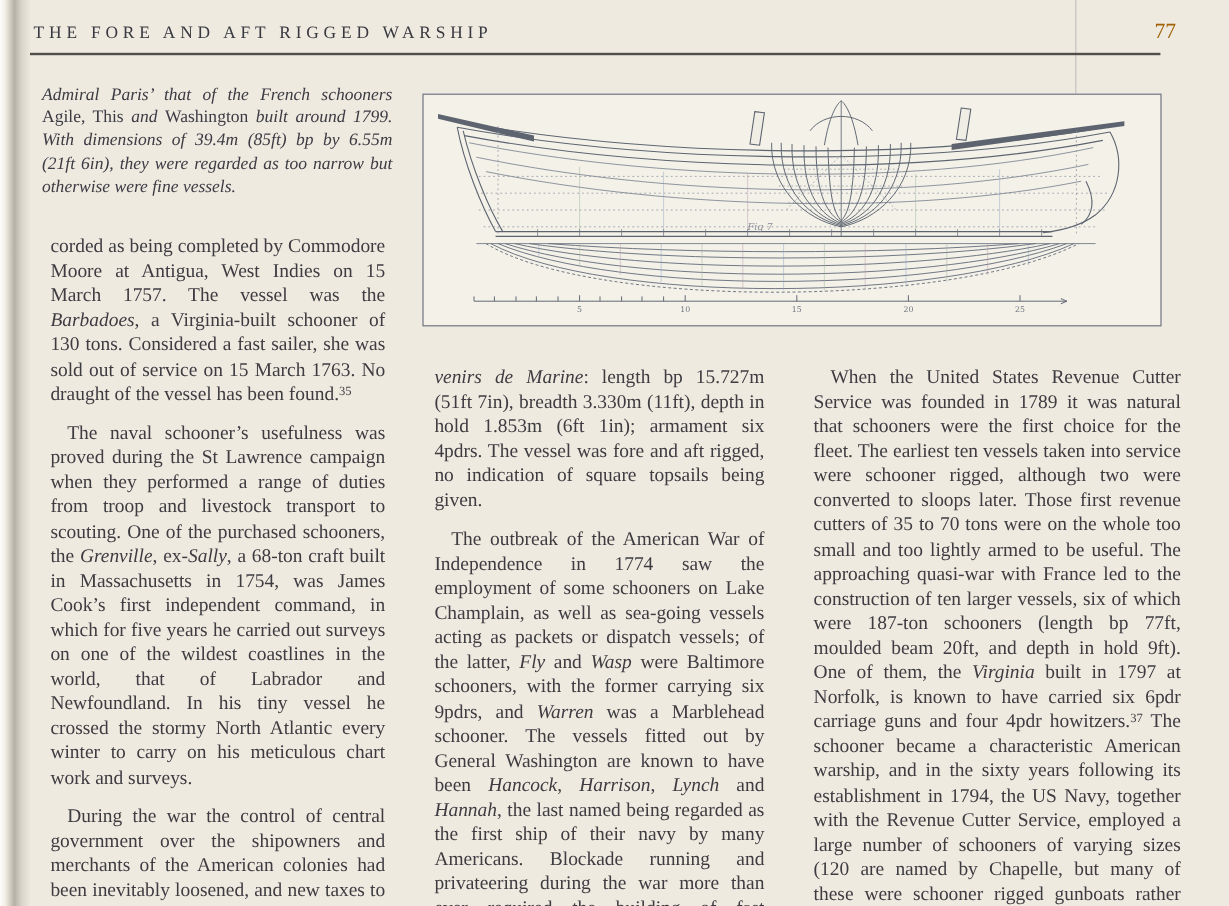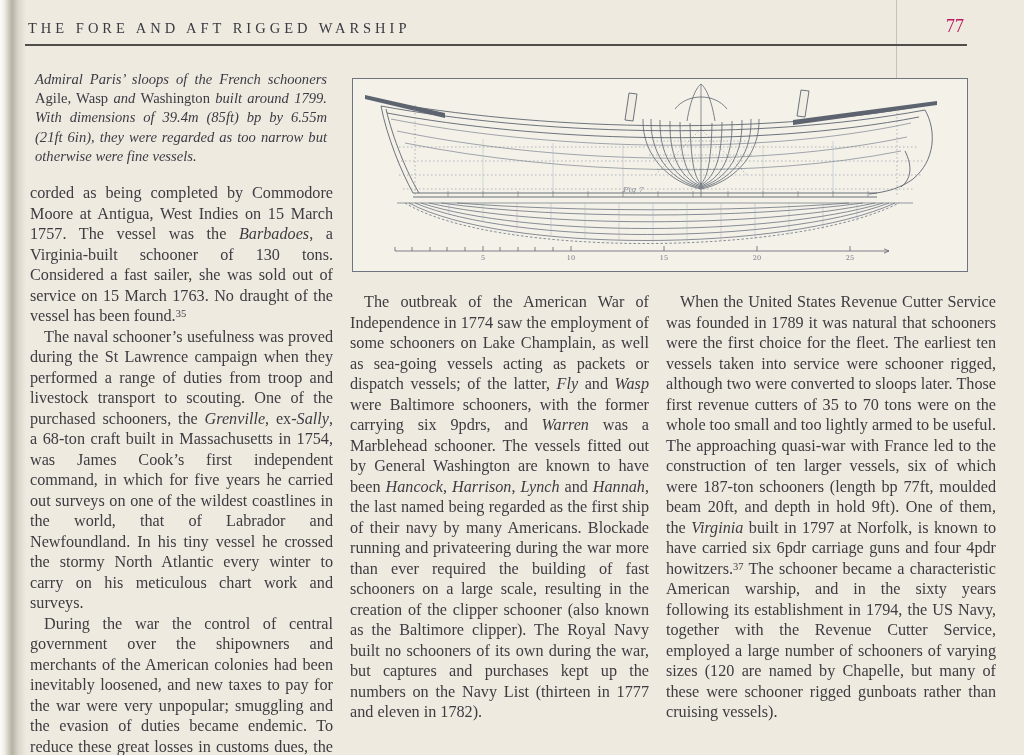--- a/index.html
+++ b/index.html
@@ -11,52 +11,52 @@
   .scan-left{
     position:absolute;left:0;top:0;width:26px;height:755px;
     background:linear-gradient(to right,#fdfdfc 0%,#efece3 18%,#b6b1a5 46%,#d9d5ca 70%,#eeeae0 100%);
   }
   .crease{position:absolute;left:896px;top:0;width:1px;height:78px;background:rgba(118,120,132,.35);}
   .head-title{
     position:absolute;left:28px;top:20px;
     font-size:14.5px;letter-spacing:4px;color:#393940;white-space:nowrap;
   }
   .head-rule{position:absolute;left:25px;top:44px;width:942px;height:2px;background:#504e4a;}
-  .page-num{position:absolute;left:946px;top:16px;width:34px;text-align:left;font-size:18px;color:#be185d;}
+  .page-num{position:absolute;left:946px;top:16px;width:34px;text-align:right;font-size:18px;color:#a16207;}
   .caption{
     position:absolute;left:35px;top:70px;width:292px;
     font-size:14.6px;line-height:19.2px;text-align:justify;color:#3c3b43;
   }
   .plate{
     position:absolute;left:352px;top:78px;width:614px;height:192px;margin:0;
     border:1px solid #6e7480;background:#f3f1e8;
   }
   .plate svg{display:block;width:100%;height:100%;}
   .col{position:absolute;text-align:justify;font-size:16.2px;line-height:20.5px;color:#3e3c41;}
   .col-left{left:30px;top:183px;width:303px;}
   .col-middle{left:350px;top:292px;width:299px;}
   .col-right{left:666px;top:292px;width:330px;}
-  .para{margin:0;padding:0;}
+  .para{margin:12px;padding:0;}
   .para.indent{text-indent:14px;}
   .it{font-style:italic;}
   .sup{font-size:10.5px;vertical-align:4px;line-height:0;}
 </style>
 </head>
 <body>
 
 <div>
 
   <div class="scan-left"></div>
   <div class="crease"></div>
 
   <div class="head-title">THE FORE AND AFT RIGGED WARSHIP</div>
   <div class="page-num">77</div>
   <div class="head-rule"></div>
 
-  <div class="caption"><span class="it">Admiral Paris’ sloops of the French schooners </span><span>Agile, Wasp </span><span class="it">and </span><span>Washington </span><span class="it">built around 1799. With dimensions of 39.4m (85ft) bp by 6.55m (21ft 6in), they were regarded as too narrow but otherwise were fine vessels.</span></div>
+  <div class="caption"><span class="it">Admiral Paris’ that of the French schooners </span><span>Agile, This </span><span class="it">and </span><span>Washington </span><span class="it">built around 1799. With dimensions of 39.4m (85ft) bp by 6.55m (21ft 6in), they were regarded as too narrow but otherwise were fine vessels.</span></div>
 
   <figure class="plate">
     <svg viewBox="0 0 614 192">
 
       <g stroke="#5d6470" fill="none" stroke-width="0.9">
         <path d="M26,22 C180,50 400,58 574,26"></path>
         <path d="M28,27 C180,55 400,63 572,31"></path>
         <path d="M34,34 C185,62 400,70 566,38"></path>
         <path d="M28,27 C34,58 48,92 60,114"></path>
         <path d="M33,30 C40,60 54,94 66,114"></path>
@@ -166,19 +166,20 @@
       <text x="270" y="113" font-family="DejaVu Serif, serif" font-size="8" font-style="italic" fill="#8d8e9a">Fig 7</text>
     </svg>
   </figure>
 
   <div class="col col-left">
       <p class="para"><span>corded as being completed by Commodore Moore at Antigua, West Indies on 15 March 1757. The vessel was the </span><span class="it">Barbadoes</span><span>, a Virginia-built schooner of 130 tons. Considered a fast sailer, she was sold out of service on 15 March 1763. No draught of the vessel has been found.</span><span class="sup">35</span></p>
       <p class="para indent"><span>The naval schooner’s usefulness was proved during the St Lawrence campaign when they performed a range of duties from troop and livestock transport to scouting. One of the purchased schooners, the </span><span class="it">Grenville</span><span>, ex-</span><span class="it">Sally</span><span>, a 68-ton craft built in Massachusetts in 1754, was James Cook’s first independent command, in which for five years he carried out surveys on one of the wildest coastlines in the world, that of Labrador and Newfoundland. In his tiny vessel he crossed the stormy North Atlantic every winter to carry on his meticulous chart work and surveys.</span></p>
       <p class="para indent"><span>During the war the control of central government over the shipowners and merchants of the American colonies had been inevitably loosened, and new taxes to pay for the war were very unpopular; smuggling and the evasion of duties became endemic. To reduce these great losses in customs dues, the British government decided to employ naval ships and personnel in the revenue service, but traditional warships were not really suitable for the shallow and indented coastline, so the Admiralty decided to adopt local craft. This Admiralty decision was</span></p>
     </div>
   <div class="col col-middle">
+      <p class="para"><span class="it">venirs de Marine</span><span>: length bp 15.727m (51ft 7in), breadth 3.330m (11ft), depth in hold 1.853m (6ft 1in); armament six 4pdrs. The vessel was fore and aft rigged, no indication of square topsails being given.</span></p>
       <p class="para indent"><span>The outbreak of the American War of Independence in 1774 saw the employment of some schooners on Lake Champlain, as well as sea-going vessels acting as packets or dispatch vessels; of the latter, </span><span class="it">Fly</span><span> and </span><span class="it">Wasp</span><span> were Baltimore schooners, with the former carrying six 9pdrs, and </span><span class="it">Warren</span><span> was a Marblehead schooner. The vessels fitted out by General Washington are known to have been </span><span class="it">Hancock</span><span>, </span><span class="it">Harrison</span><span>, </span><span class="it">Lynch</span><span> and </span><span class="it">Hannah</span><span>, the last named being regarded as the first ship of their navy by many Americans. Blockade running and privateering during the war more than ever required the building of fast schooners on a large scale, resulting in the creation of the clipper schooner (also known as the Baltimore clipper). The Royal Navy built no schooners of its own during the war, but captures and purchases kept up the numbers on the Navy List (thirteen in 1777 and eleven in 1782).</span></p>
     </div>
   <div class="col col-right">
       <p class="para indent"><span>When the United States Revenue Cutter Service was founded in 1789 it was natural that schooners were the first choice for the fleet. The earliest ten vessels taken into service were schooner rigged, although two were converted to sloops later. Those first revenue cutters of 35 to 70 tons were on the whole too small and too lightly armed to be useful. The approaching quasi-war with France led to the construction of ten larger vessels, six of which were 187-ton schooners (length bp 77ft, moulded beam 20ft, and depth in hold 9ft). One of them, the </span><span class="it">Virginia</span><span> built in 1797 at Norfolk, is known to have carried six 6pdr carriage guns and four 4pdr howitzers.</span><span class="sup">37</span><span> The schooner became a characteristic American warship, and in the sixty years following its establishment in 1794, the US Navy, together with the Revenue Cutter Service, employed a large number of schooners of varying sizes (120 are named by Chapelle, but many of these were schooner rigged gunboats rather than cruising vessels).</span></p>
     </div>
 
 </div>
 
 </body></html>

